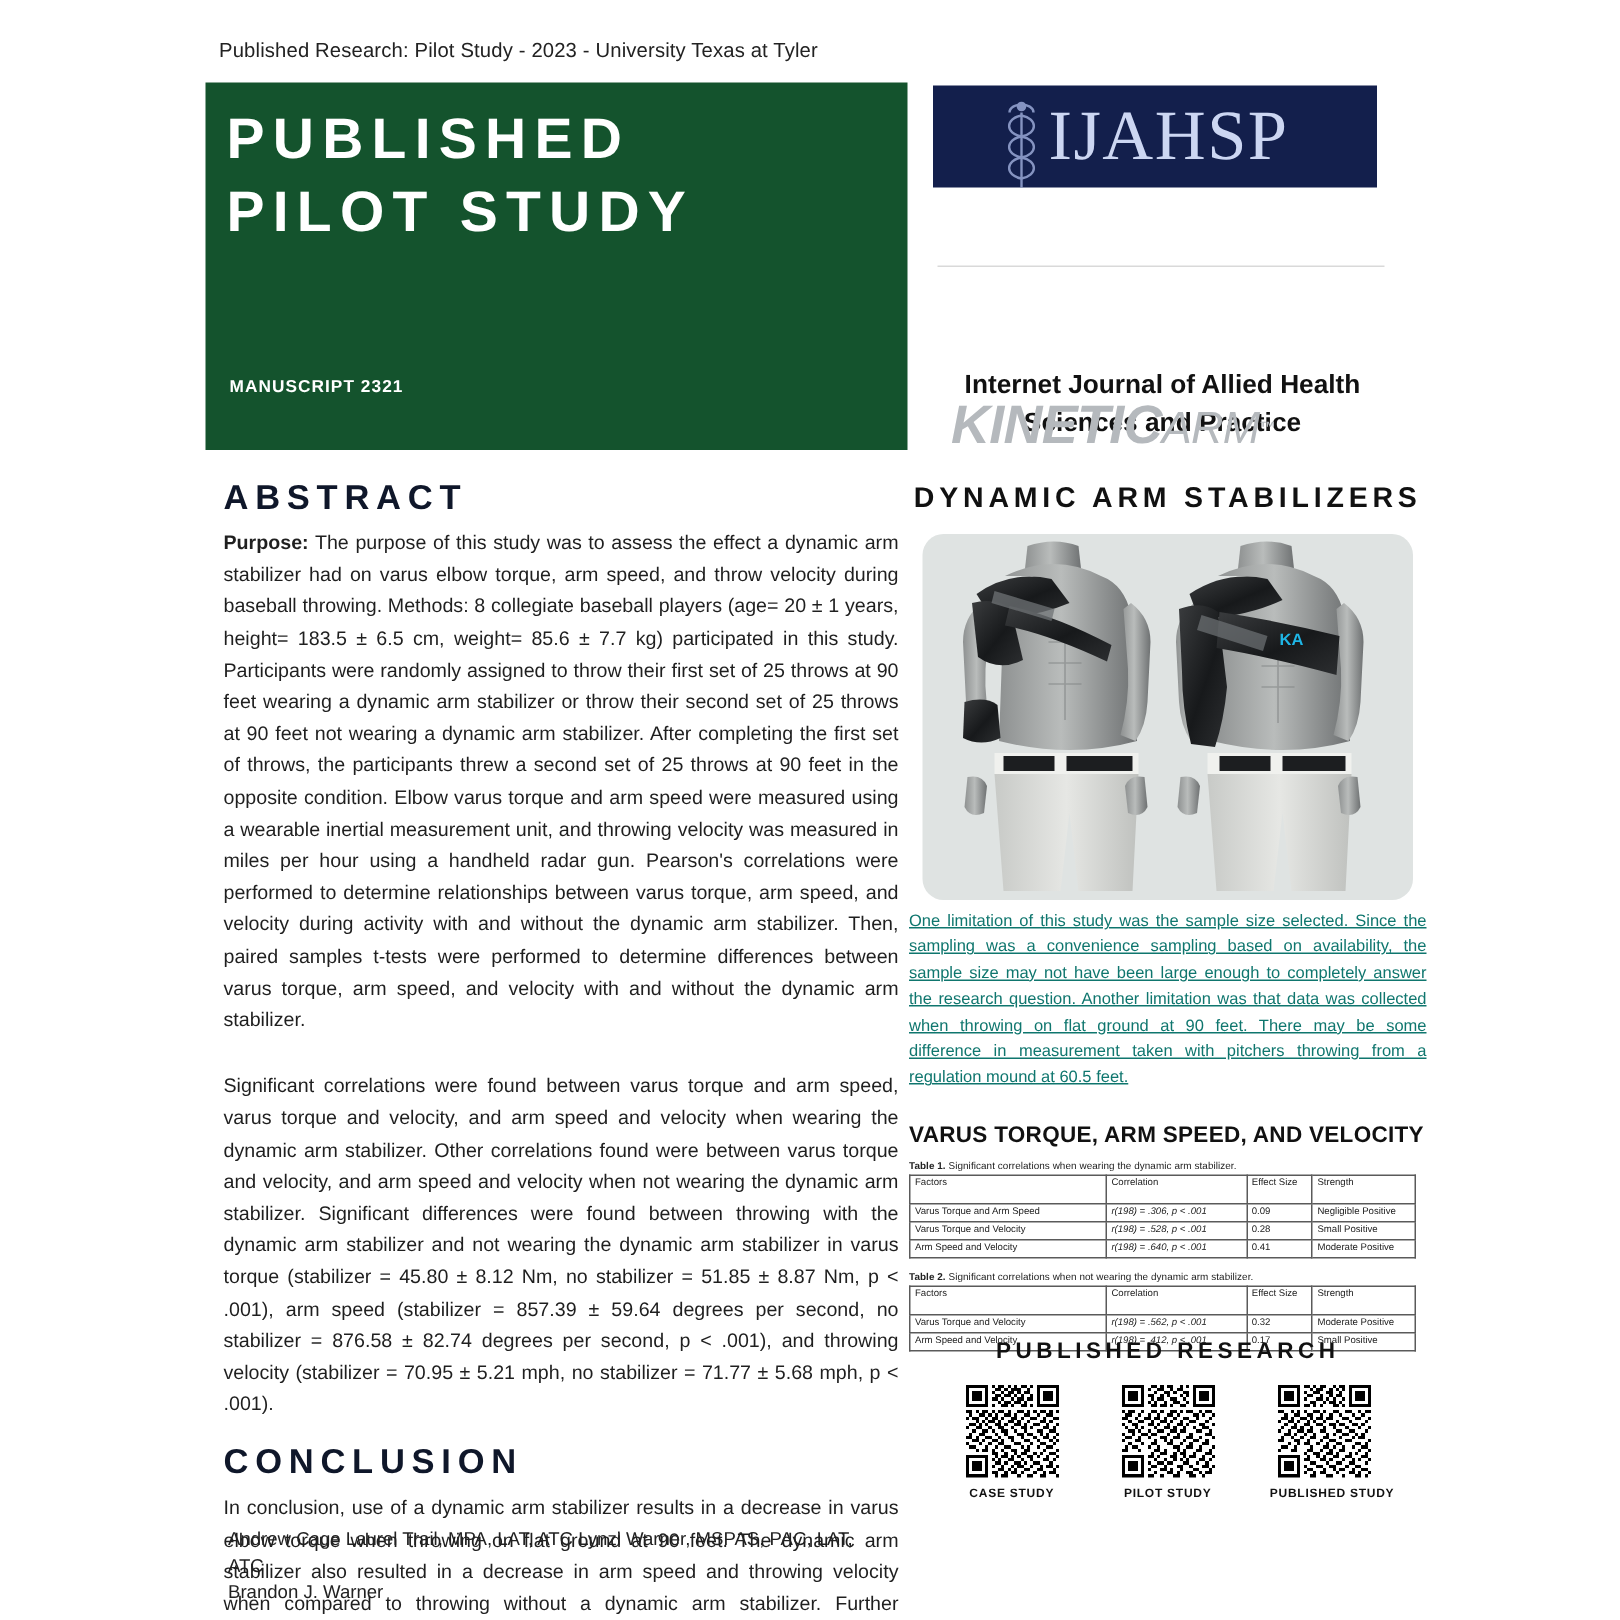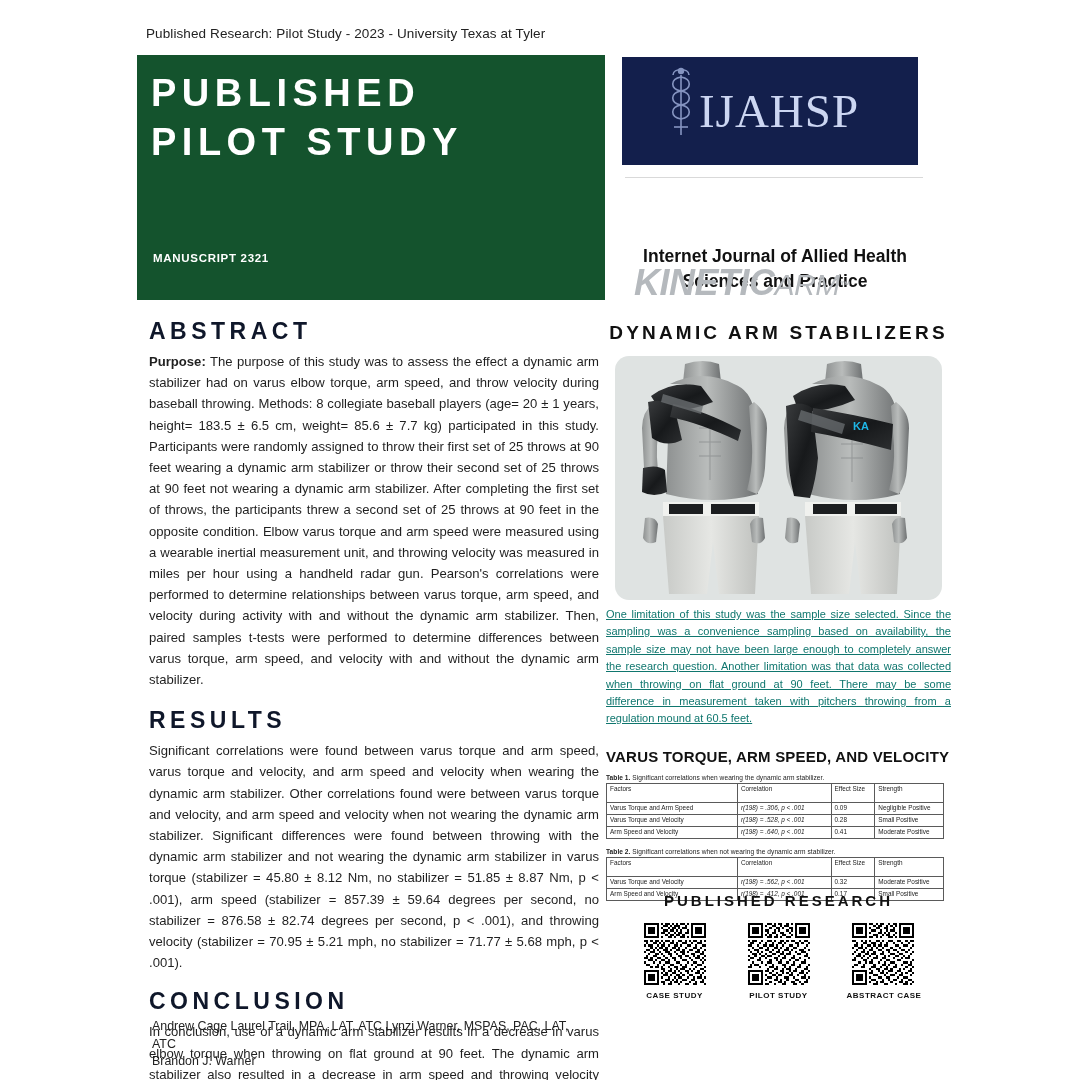--- a/index.html
+++ b/index.html
@@ -62,21 +62,21 @@
     font-size: 11.5px;
     font-weight: bold;
     color: #ffffff;
     letter-spacing: .7px;
   }
 
   
   .journal-logo {
     position: absolute;
     left: 622px; top: 57px;
-    width: 296px; height: 108px;
+    width: 296px; height: 68px;
     background: #131f4c;
     overflow: hidden;
   }
   .journal-logo .ij {
     position: absolute;
     left: 0; top: 0; width: 100%; height: 100%;
     display: flex; align-items: center; justify-content: center;
     font-family: "Liberation Serif", serif;
     font-size: 47px;
     letter-spacing: 1px;
@@ -298,21 +298,20 @@
   <div class="journal-name">Internet Journal of Allied Health Sciences and Practice</div>
 
   <div class="kinetic-logo"><span class="k1">KINETIC</span><span class="k2">ARM</span><span class="k3">™</span></div>
 
   <div class="col-left">
 
     <h2 class="sec-head">ABSTRACT</h2>
     <p class="body-text"><b>Purpose:</b><span> The purpose of this study was to assess the effect a dynamic arm stabilizer had on varus elbow torque, arm speed, and throw velocity during baseball throwing. Methods: 8 collegiate baseball players (age= 20 ± 1 years, height= 183.5 ± 6.5 cm, weight= 85.6 ± 7.7 kg) participated in this study. Participants were randomly assigned to throw their first set of 25 throws at 90 feet wearing a dynamic arm stabilizer or throw their second set of 25 throws at 90 feet not wearing a dynamic arm stabilizer. After completing the first set of throws, the participants threw a second set of 25 throws at 90 feet in the opposite condition. Elbow varus torque and arm speed were measured using a wearable inertial measurement unit, and throwing velocity was measured in miles per hour using a handheld radar gun. Pearson's correlations were performed to determine relationships between varus torque, arm speed, and velocity during activity with and without the dynamic arm stabilizer. Then, paired samples t-tests were performed to determine differences between varus torque, arm speed, and velocity with and without the dynamic arm stabilizer.</span></p>
 
     <div class="gap-res"></div>
-    <h2 class="sec-head">RESULTS</h2>
     <p class="body-text">Significant correlations were found between varus torque and arm speed, varus torque and velocity, and arm speed and velocity when wearing the dynamic arm stabilizer. Other correlations found were between varus torque and velocity, and arm speed and velocity when not wearing the dynamic arm stabilizer. Significant differences were found between throwing with the dynamic arm stabilizer and not wearing the dynamic arm stabilizer in varus torque (stabilizer = 45.80 ± 8.12 Nm, no stabilizer = 51.85 ± 8.87 Nm, p &lt; .001), arm speed (stabilizer = 857.39 ± 59.64 degrees per second, no stabilizer = 876.58 ± 82.74 degrees per second, p &lt; .001), and throwing velocity (stabilizer = 70.95 ± 5.21 mph, no stabilizer = 71.77 ± 5.68 mph, p &lt; .001).</p>
 
     <div class="gap-con"></div>
     <h2 class="sec-head">CONCLUSION</h2>
     <p class="body-text">In conclusion, use of a dynamic arm stabilizer results in a decrease in varus elbow torque when throwing on flat ground at 90 feet. The dynamic arm stabilizer also resulted in a decrease in arm speed and throwing velocity when compared to throwing without a dynamic arm stabilizer. Further research is needed to determine the clinical meaningfulness of these findings in order to determine the best application for a dynamic arm stabilizer in baseball players.</p>
   </div>
 
   <div class="col-right">
 
     <h2 class="stab-heading">DYNAMIC ARM STABILIZERS</h2>
@@ -1090,21 +1089,21 @@
               <rect x="22" y="27" width="2" height="1"></rect>
               <rect x="25" y="27" width="1" height="1"></rect>
               <rect x="28" y="27" width="1" height="1"></rect>
             <rect x="10" y="28" width="2" height="1"></rect>
               <rect x="15" y="28" width="2" height="1"></rect>
               <rect x="20" y="28" width="1" height="1"></rect>
               <rect x="24" y="28" width="2" height="1"></rect>
               <rect x="27" y="28" width="1" height="1"></rect>
           </g>
         </svg>
-        <div class="qr-label">ABSTRACT CASE</div>
+        <div class="qr-label">PUBLISHED STUDY</div>
       </div>
 
     </div>
   </div>
 
   <div class="authors">
     <div>Andrew Cage Laurel Trail, MPA, LAT, ATC Lynzi Warner, MSPAS, PAC, LAT, ATC</div>
     <div>Brandon J. Warner</div>
   </div>
 

